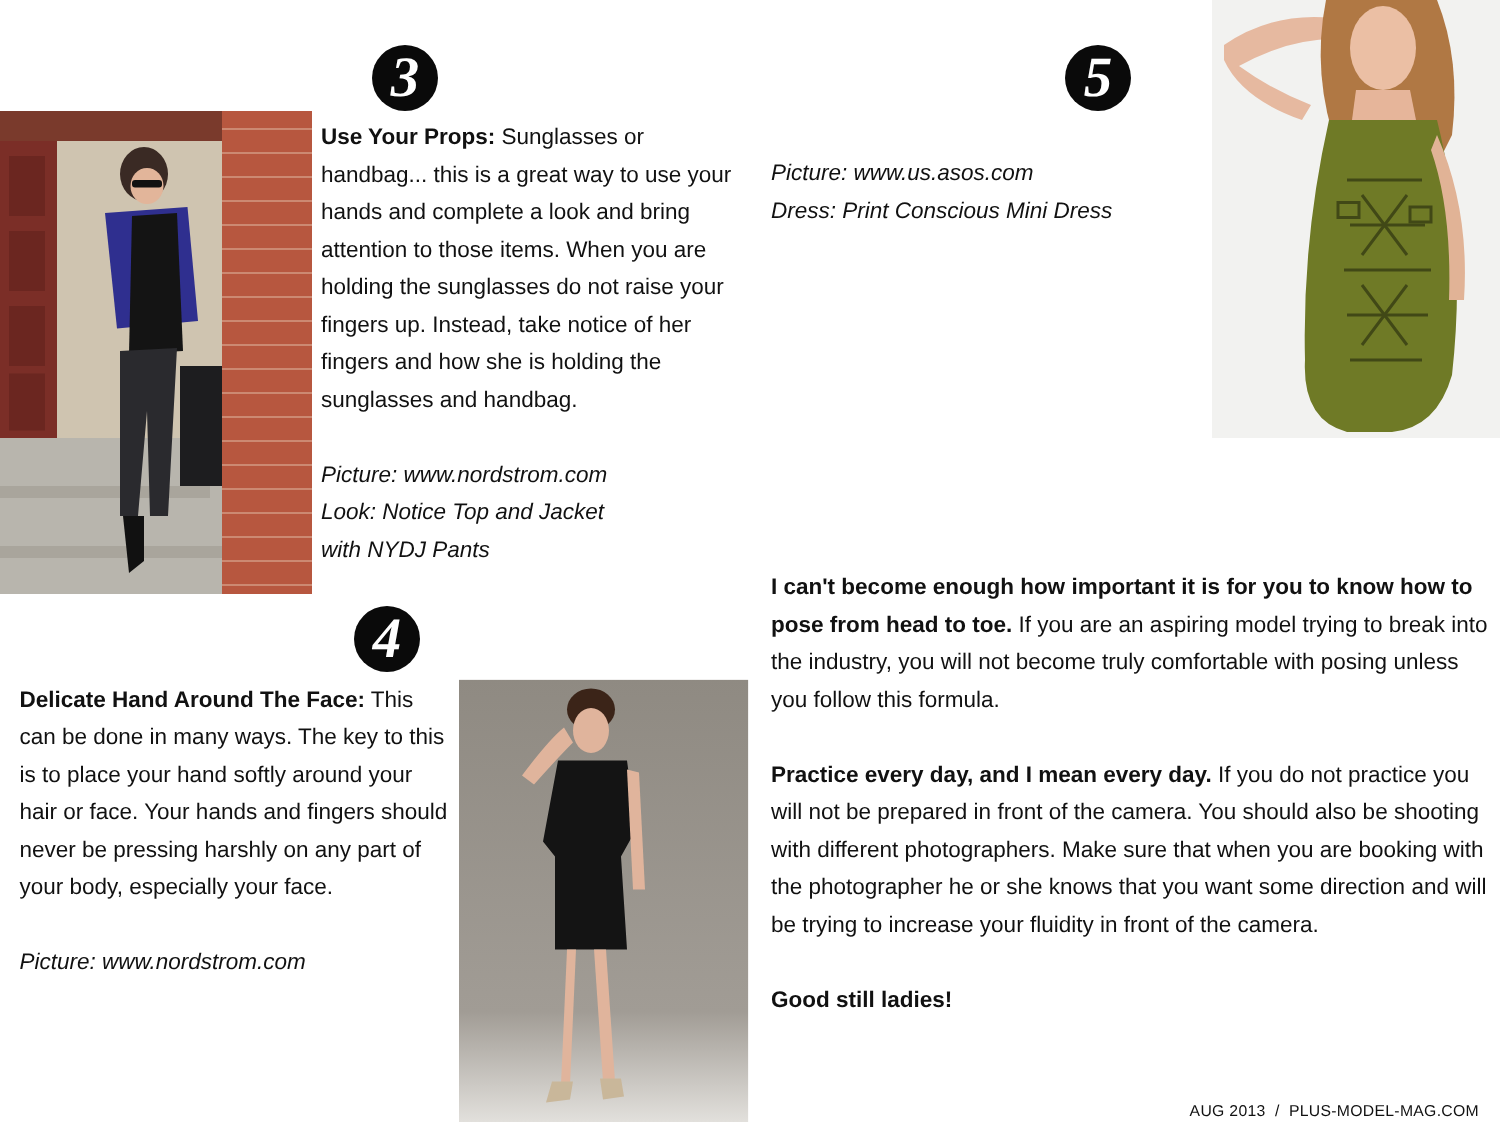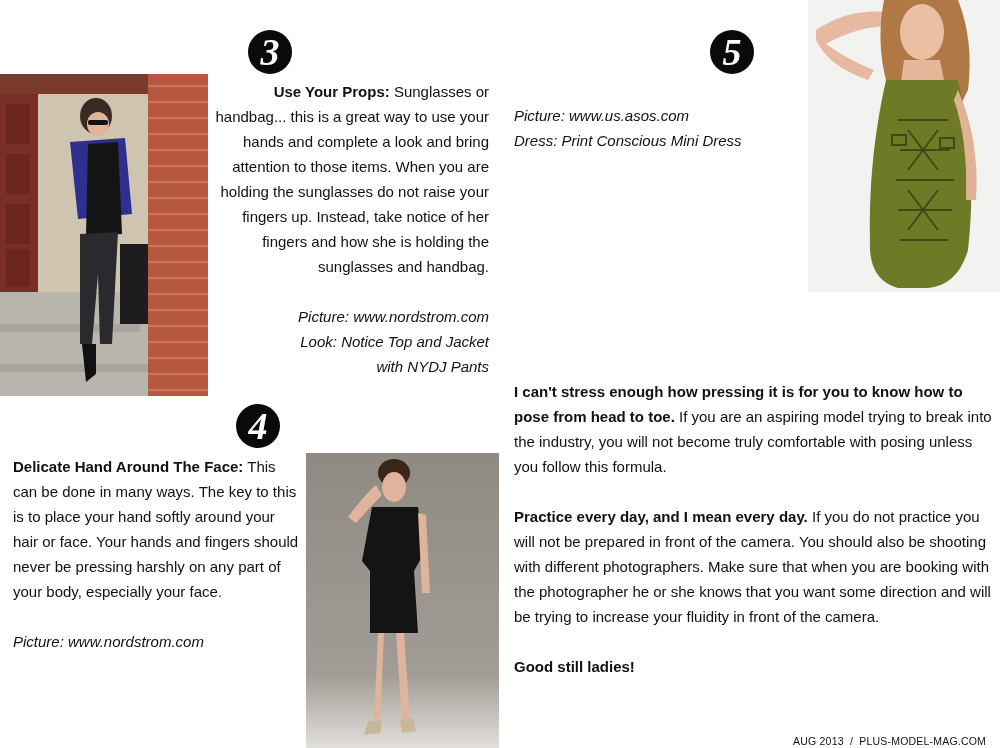--- a/index.html
+++ b/index.html
@@ -71,21 +71,21 @@
     <ellipse cx="98" cy="50" rx="11" ry="12" fill="#e2b59a"></ellipse>
     <rect x="88" y="46" width="20" height="5" rx="2" fill="#111"></rect>
     <path d="M70 68 L125 64 L132 140 L78 145 Z" fill="#2f2f8f"></path>
     <path d="M88 70 L118 68 L122 160 L86 162 Z" fill="#141414"></path>
     <path d="M80 160 L118 158 L112 270 L100 270 L98 200 L92 270 L80 270 Z" fill="#2a2a2e"></path>
     <rect x="120" y="170" width="28" height="80" fill="#1d1d1f"></rect>
     <path d="M82 270 L96 270 L96 300 L86 308 Z" fill="#111"></path>
   </svg>
 </div>
 
-<div class="text" style="left:214px; top:79px; width:275px;text-align:right;">
+<div class="text" style="left:214px; top:79px; width:275px;">
   <p><b>Use Your Props:</b><span> Sunglasses or handbag... this is a great way to use your hands and complete a look and bring attention to those items. When you are holding the sunglasses do not raise your fingers up. Instead, take notice of her fingers and how she is holding the sunglasses and handbag.</span></p>
   <div class="gap"></div>
   <p class="credit">Picture: www.nordstrom.com</p>
   <p class="credit">Look: Notice Top and Jacket</p>
   <p class="credit">with NYDJ Pants</p>
 </div>
 
 <div class="badge" style="left:710px; top:30px;">5</div>
 
 <div class="text" style="left:514px; top:78px; width:285px;">
@@ -136,21 +136,21 @@
     <path d="M66 54 L112 54 L118 100 L108 118 L112 180 L64 180 L64 118 L56 108 Z" fill="#141414"></path>
     <path d="M72 180 L78 180 L74 270 L68 270 Z" fill="#e0b49c"></path>
     <path d="M90 180 L98 180 L104 268 L96 268 Z" fill="#e0b49c"></path>
     <path d="M62 268 L76 268 L74 280 L58 282 Z" fill="#c9b79a"></path>
     <path d="M94 266 L108 266 L110 278 L96 280 Z" fill="#c9b79a"></path>
     <path d="M112 60 L120 62 L124 140 L116 140 Z" fill="#e0b49c"></path>
   </svg>
 </div>
 
 <div class="text" style="left:514px; top:379px; width:478px;">
-  <p><b>I can't stress enough how pressing it is for you to know how to pose from head to toe.</b><span> If you are an aspiring model trying to break into the industry, you will not become truly comfortable with posing unless you follow this formula.</span></p>
+  <p><b>I can't become enough how important it is for you to know how to pose from head to toe.</b><span> If you are an aspiring model trying to break into the industry, you will not become truly comfortable with posing unless you follow this formula.</span></p>
   <div class="gap"></div>
   <p><b>Practice every day, and I mean every day.</b><span> If you do not practice you will not be prepared in front of the camera. You should also be shooting with different photographers. Make sure that when you are booking with the photographer he or she knows that you want some direction and will be trying to increase your fluidity in front of the camera.</span></p>
   <div class="gap"></div>
   <p><b>Good still ladies!</b></p>
 </div>
 
 <div class="footer" style="left:14px; top:731px; white-space:pre;margin-top:36px;">PLUS-MODEL-MAG.COM   / AUG 2013</div>
 <div class="footer" style="right:14px; top:735px; white-space:pre;">AUG 2013  /  PLUS-MODEL-MAG.COM</div>
 
 </body></html>

